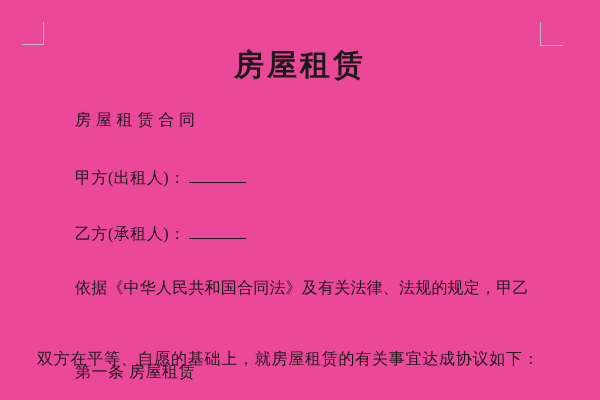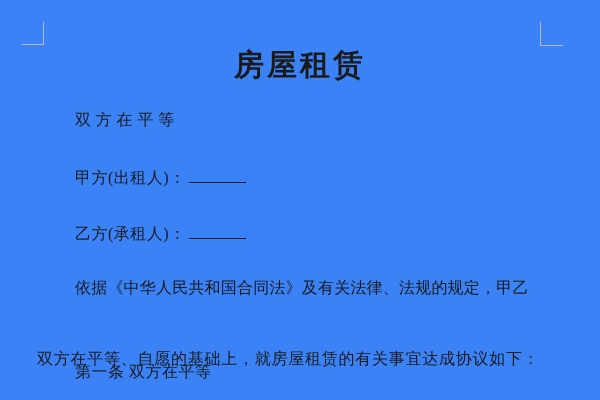--- a/index.html
+++ b/index.html
@@ -4,21 +4,21 @@
 <style>
   html, body {
     margin: 0;
     padding: 0;
     background: #ffffff;
   }
   .page {
     position: relative;
     width: 600px;
     height: 400px;
-    background: #3b82f6;
+    background: #ec4899;
     overflow: hidden;
     font-family: "Liberation Serif", "DejaVu Serif", serif;
     color: #1a1a1a;
   }
   
   .crop-mark {
     position: absolute;
     width: 21px;
     height: 22px;
   }
@@ -73,29 +73,29 @@
 </head>
 <body>
 
 <div class="page">
 
   <div class="crop-mark left"></div>
   <div class="crop-mark right"></div>
 
   <div class="doc-title">房屋租赁</div>
 
-  <div class="line subtitle">双方在平等</div>
+  <div class="line subtitle">房屋租赁合同</div>
 
   <div class="line party-a">
     <span>甲方(出租人)：</span><span class="blank">______</span>
   </div>
 
   <div class="line party-b">
     <span>乙方(承租人)：</span><span class="blank">______</span>
   </div>
 
   <div class="line preamble-l1">依据《中华人民共和国合同法》及有关法律、法规的规定，甲乙</div>
 
   <div class="line preamble-l2">双方在平等、自愿的基础上，就房屋租赁的有关事宜达成协议如下：</div>
 
-  <div class="line clause-head">第一条 双方在平等</div>
+  <div class="line clause-head">第一条 房屋租赁</div>
 
 </div>
 
 </body></html>

